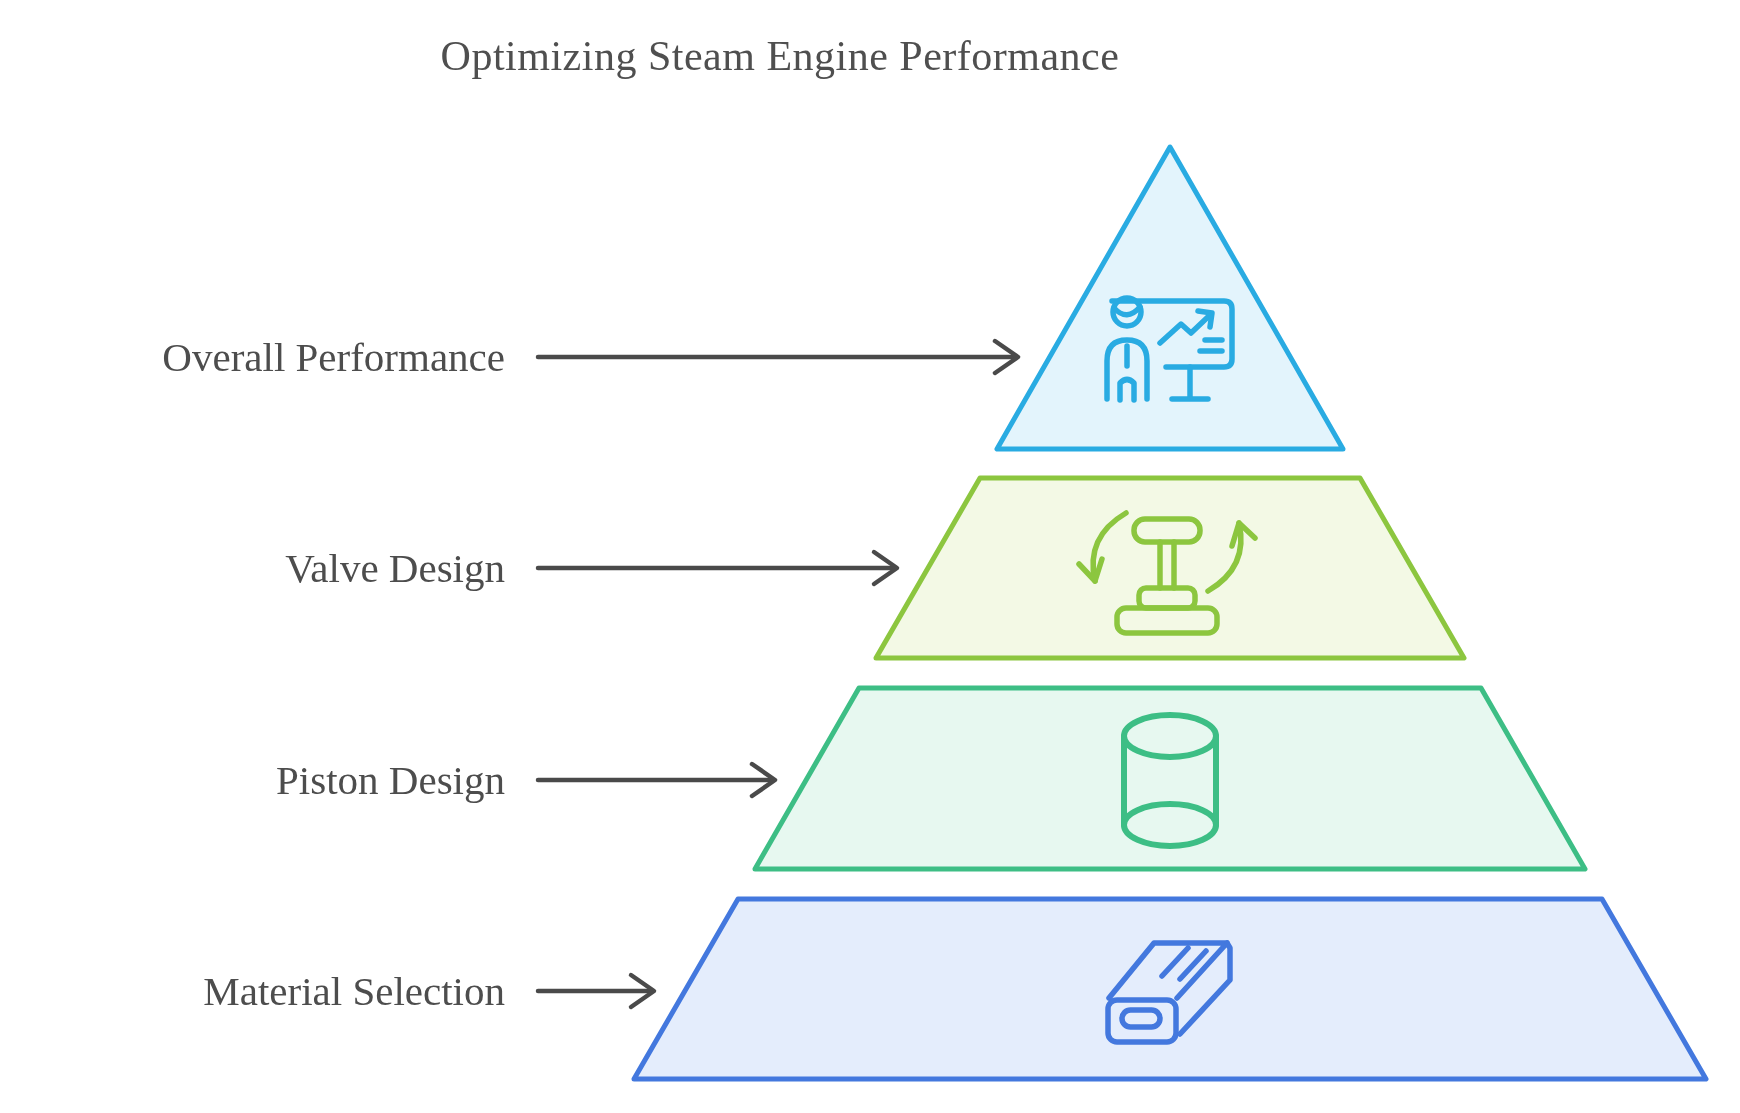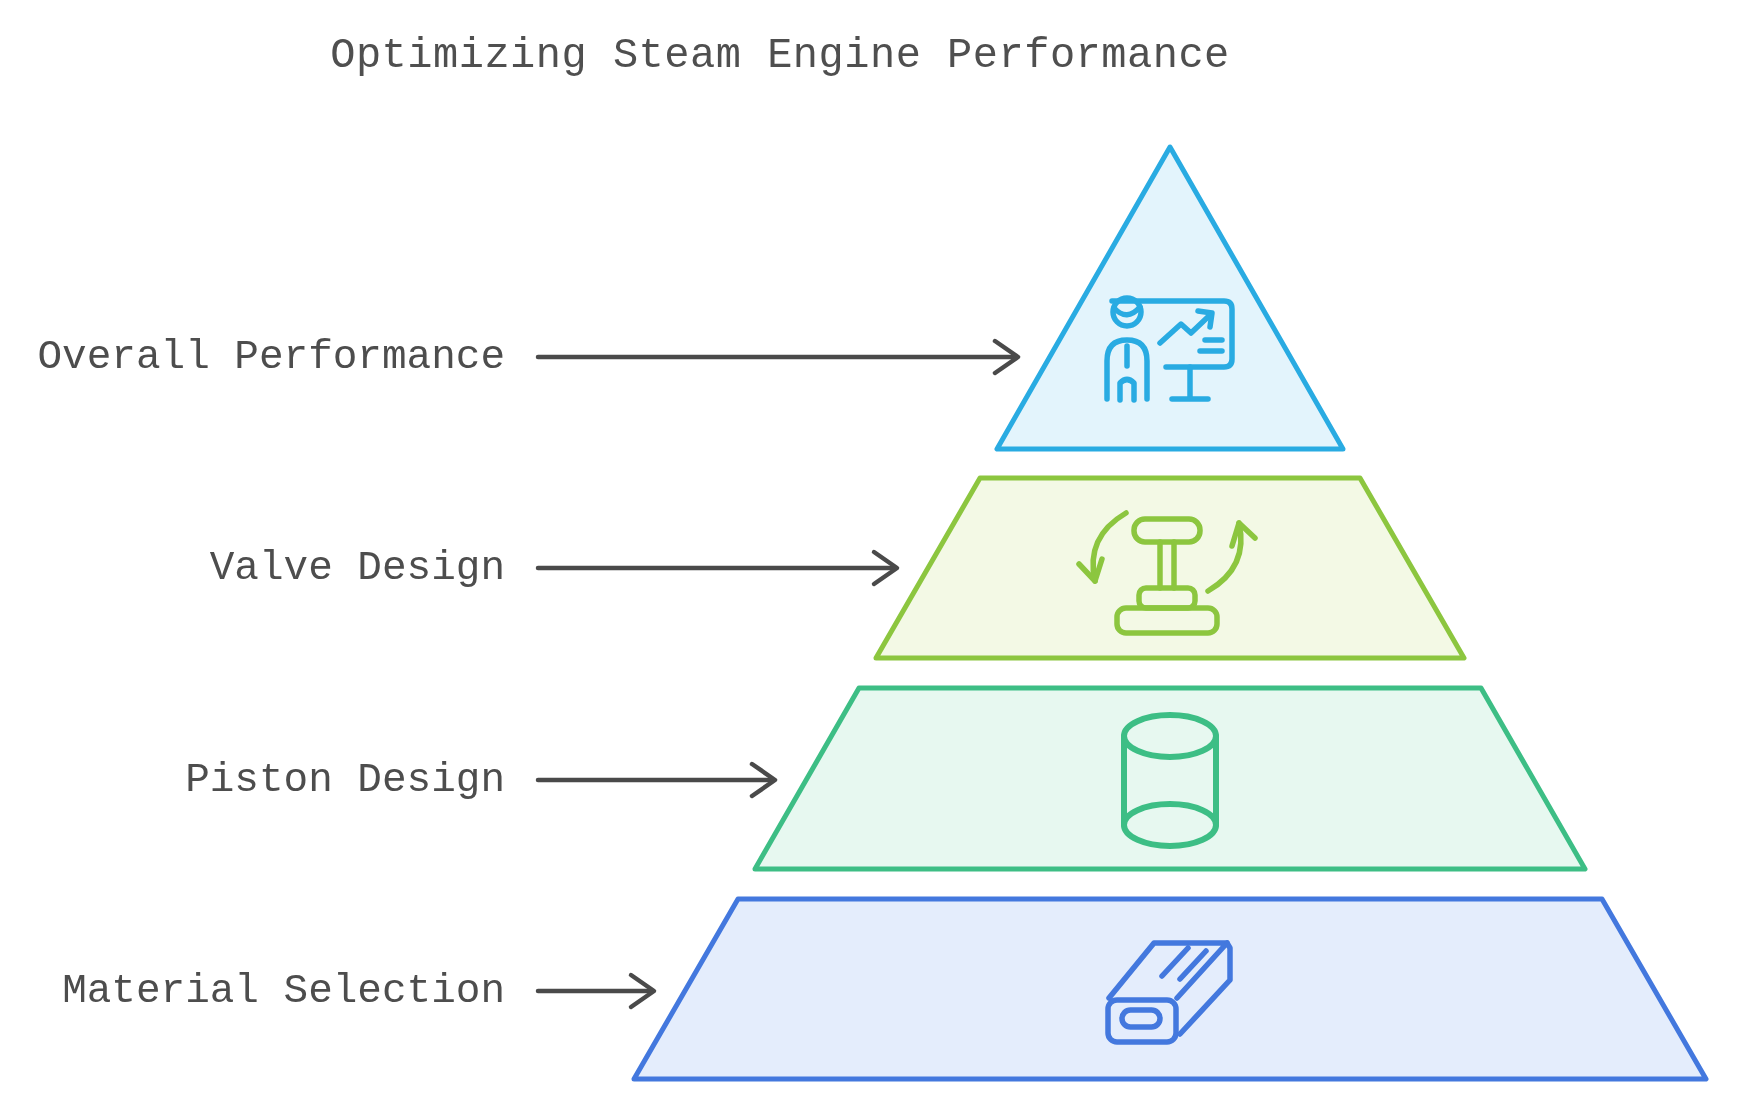--- a/index.html
+++ b/index.html
@@ -1,20 +1,20 @@
 <!DOCTYPE html>
 <html><head>
 <meta charset="utf-8">
 <style>
   html,body{margin:0;padding:0;background:#ffffff;}
   .canvas{
     position:relative;
     width:1740px;height:1113px;
     background:#ffffff;
-    font-family:Liberation Mono, monospace;
+    font-family:Liberation Serif, serif;
     overflow:hidden;
   }
   .title{
     position:absolute;
     left:0;top:30px;width:1560px;
     text-align:center;
     font-size:42px;
     line-height:52px;
     color:#4F4F4F;
     letter-spacing:0.5px;

